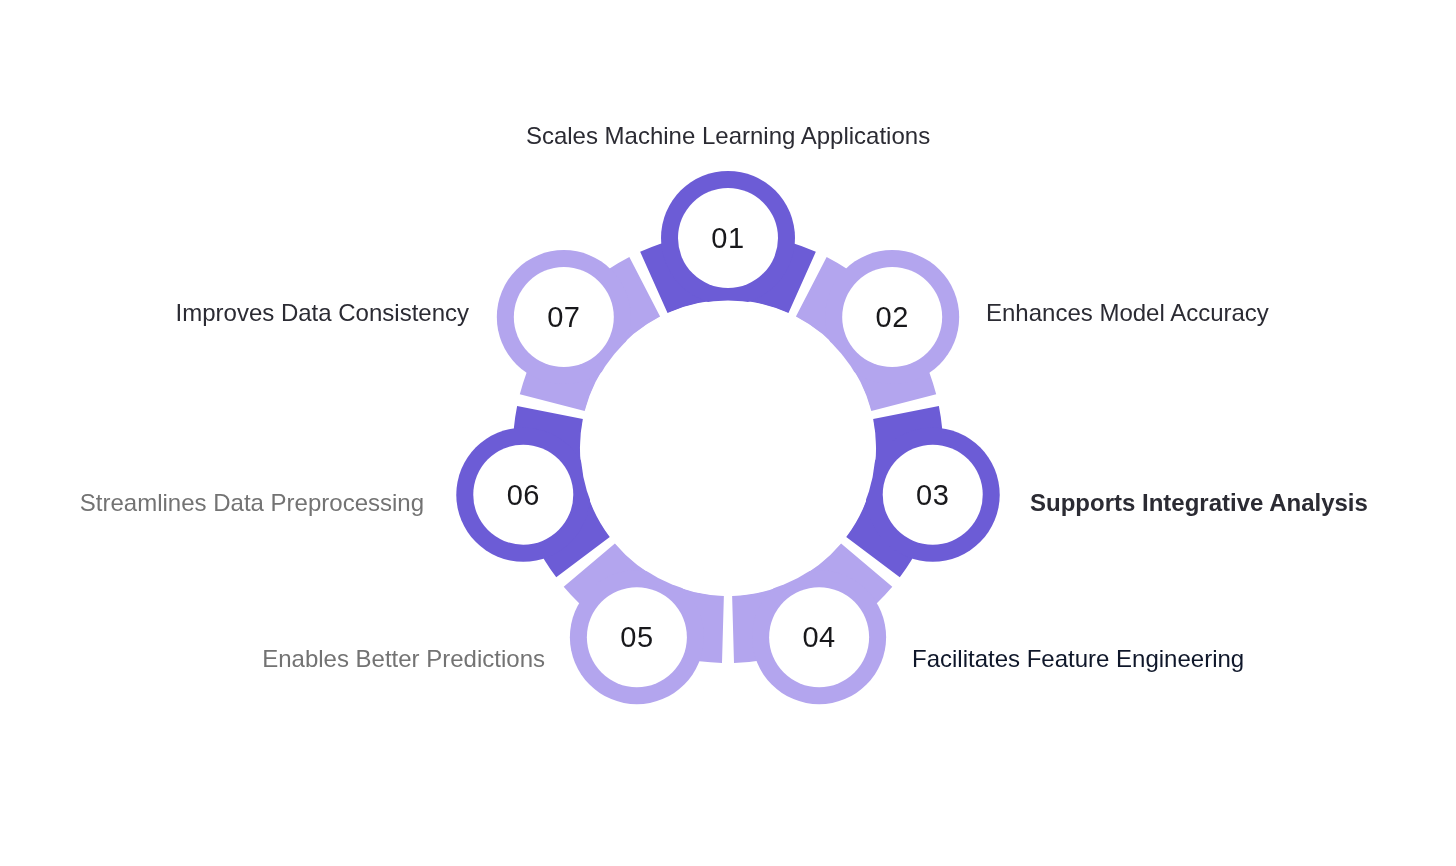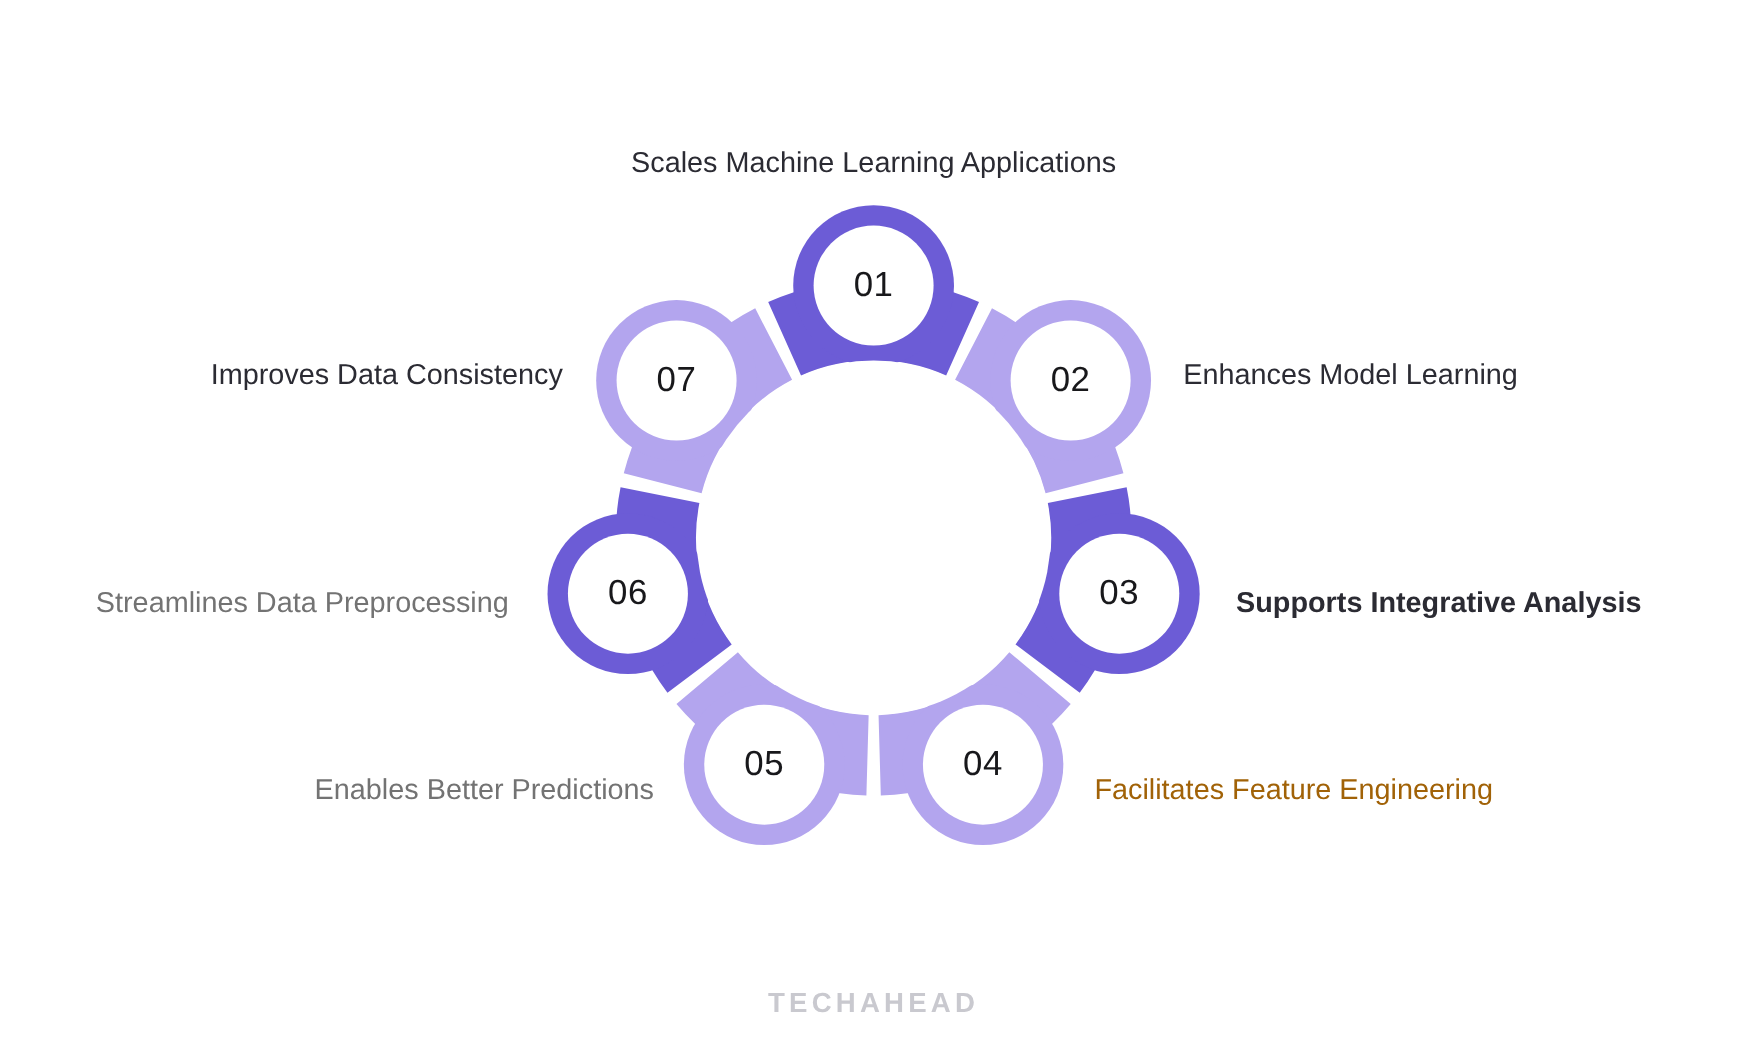--- a/index.html
+++ b/index.html
@@ -96,23 +96,22 @@
         <text x="932.7349780692351" y="494.72888565961966" text-anchor="middle" dominant-baseline="central" class="seg-number" fill="#18181B">03</text>
         <text x="819.1146417211622" y="637.2039166191447" text-anchor="middle" dominant-baseline="central" class="seg-number" fill="#18181B">04</text>
         <text x="636.8853582788379" y="637.2039166191447" text-anchor="middle" dominant-baseline="central" class="seg-number" fill="#18181B">05</text>
         <text x="523.2650219307649" y="494.7288856596196" text-anchor="middle" dominant-baseline="central" class="seg-number" fill="#18181B">06</text>
         <text x="563.8144093108162" y="317.06836971134965" text-anchor="middle" dominant-baseline="central" class="seg-number" fill="#18181B">07</text>
       </g>
   </svg>
 
   <div id="labels-layer">
       <div class="seg-label label-center" style="color: rgb(43, 43, 51); top: 122px; left: 0px; width: 1456px; text-align: center;">Scales Machine Learning Applications</div>
-      <div class="seg-label label-right" style="color: rgb(43, 43, 51); top: 299px; left: 986px;">Enhances Model Learning</div>
+      <div class="seg-label label-right" style="color: rgb(43, 43, 51); top: 299px; left: 986px;">Enhances Model Accuracy</div>
       <div class="seg-label label-right" style="color: rgb(43, 43, 51); top: 489px; left: 1030px; font-weight: bold;">Supports Integrative Analysis</div>
-      <div class="seg-label label-right" style="color: #a16207; top: 645px; left: 912px;">Facilitates Feature Engineering</div>
+      <div class="seg-label label-right" style="color: #0f172a; top: 645px; left: 912px;">Facilitates Feature Engineering</div>
       <div class="seg-label label-left" style="color: #737373; top: 645px; left: 0px; width: 545px;">Enables Better Predictions</div>
       <div class="seg-label label-left" style="color: #737373; top: 489px; left: 0px; width: 424px;">Streamlines Data Preprocessing</div>
       <div class="seg-label label-left" style="color: rgb(43, 43, 51); top: 299px; left: 0px; width: 469px;">Improves Data Consistency</div>
     </div>
 
-  <div id="watermark">TECHAHEAD</div>
 
 </div>
 
 </body></html>

